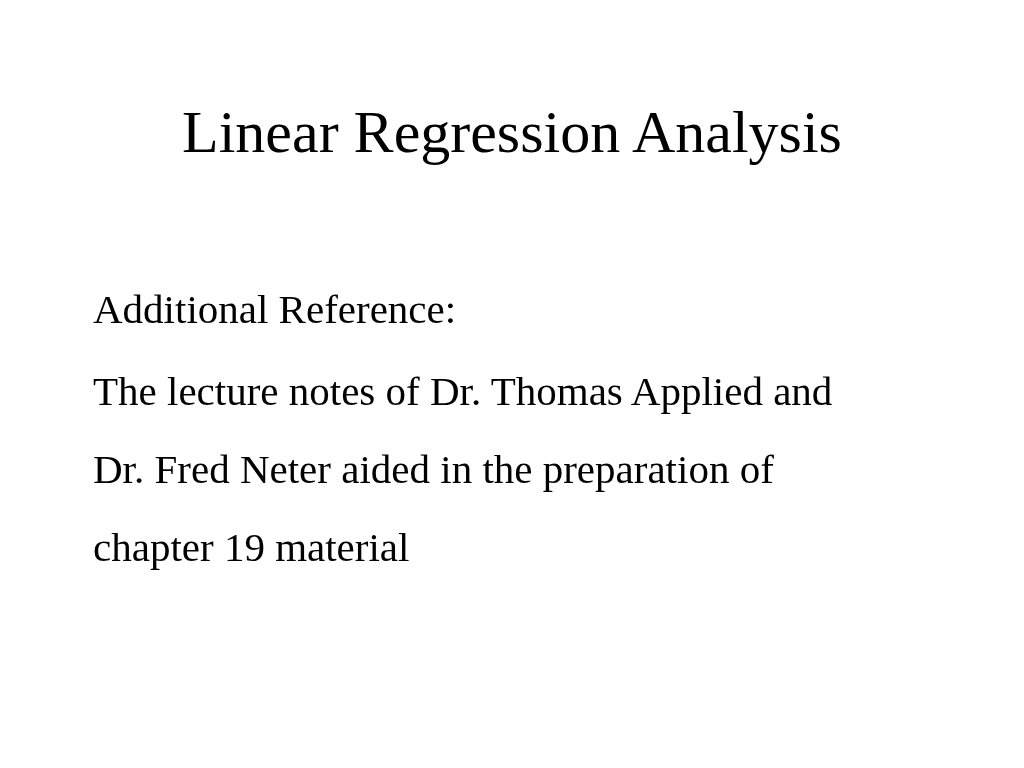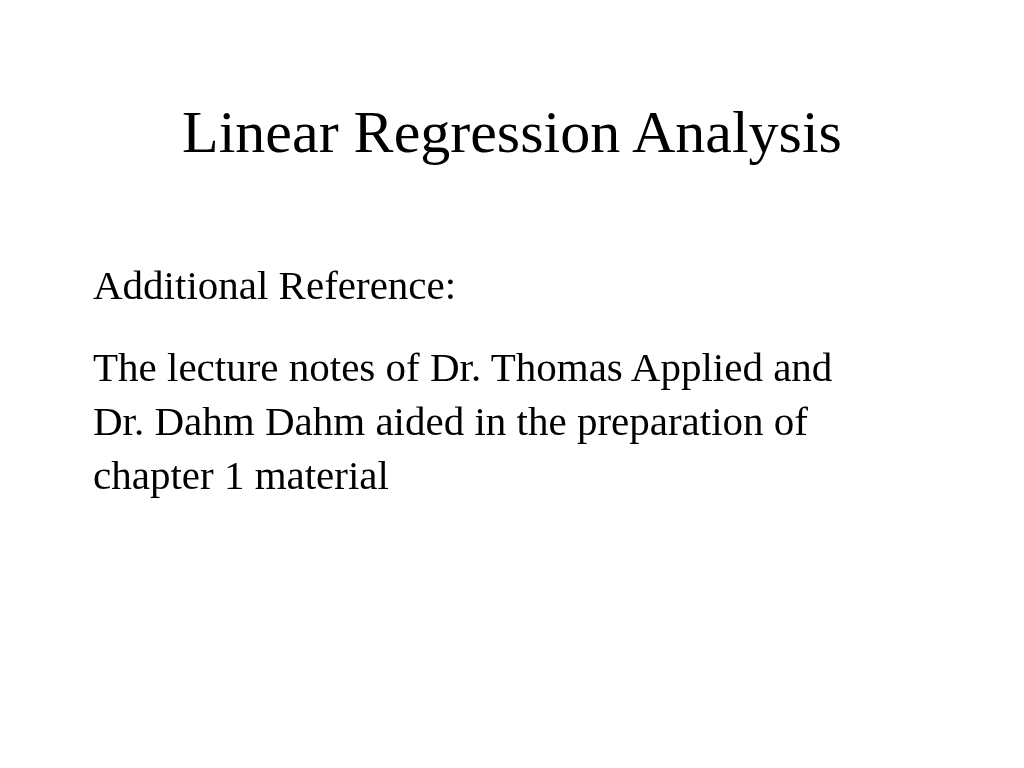--- a/index.html
+++ b/index.html
@@ -48,36 +48,37 @@
     color: #000000;
     margin: 0 0 28px 0;
     text-align: left;
   }
   .body-block:last-child {
     margin-bottom: 0;
   }
   .body-block .line {
     display: block;
     white-space: nowrap;
+    margin-top: 24px;
   }
 </style>
 </head>
 <body>
 
 <div class="slide">
 
   <h1 class="slide-title">Linear Regression Analysis</h1>
 
   <div class="slide-body">
 
     <p class="body-block">
       <span class="line">Additional Reference:</span>
     </p>
 
 
     <p class="body-block">
       <span class="line">The lecture notes of Dr. Thomas Applied and</span>
-      <span class="line">Dr. Dahm Dahm aided in the preparation of</span>
-      <span class="line">chapter 1 material</span>
+      <span class="line">Dr. Fred Neter aided in the preparation of</span>
+      <span class="line">chapter 19 material</span>
     </p>
 
   </div>
 </div>
 
 </body></html>

